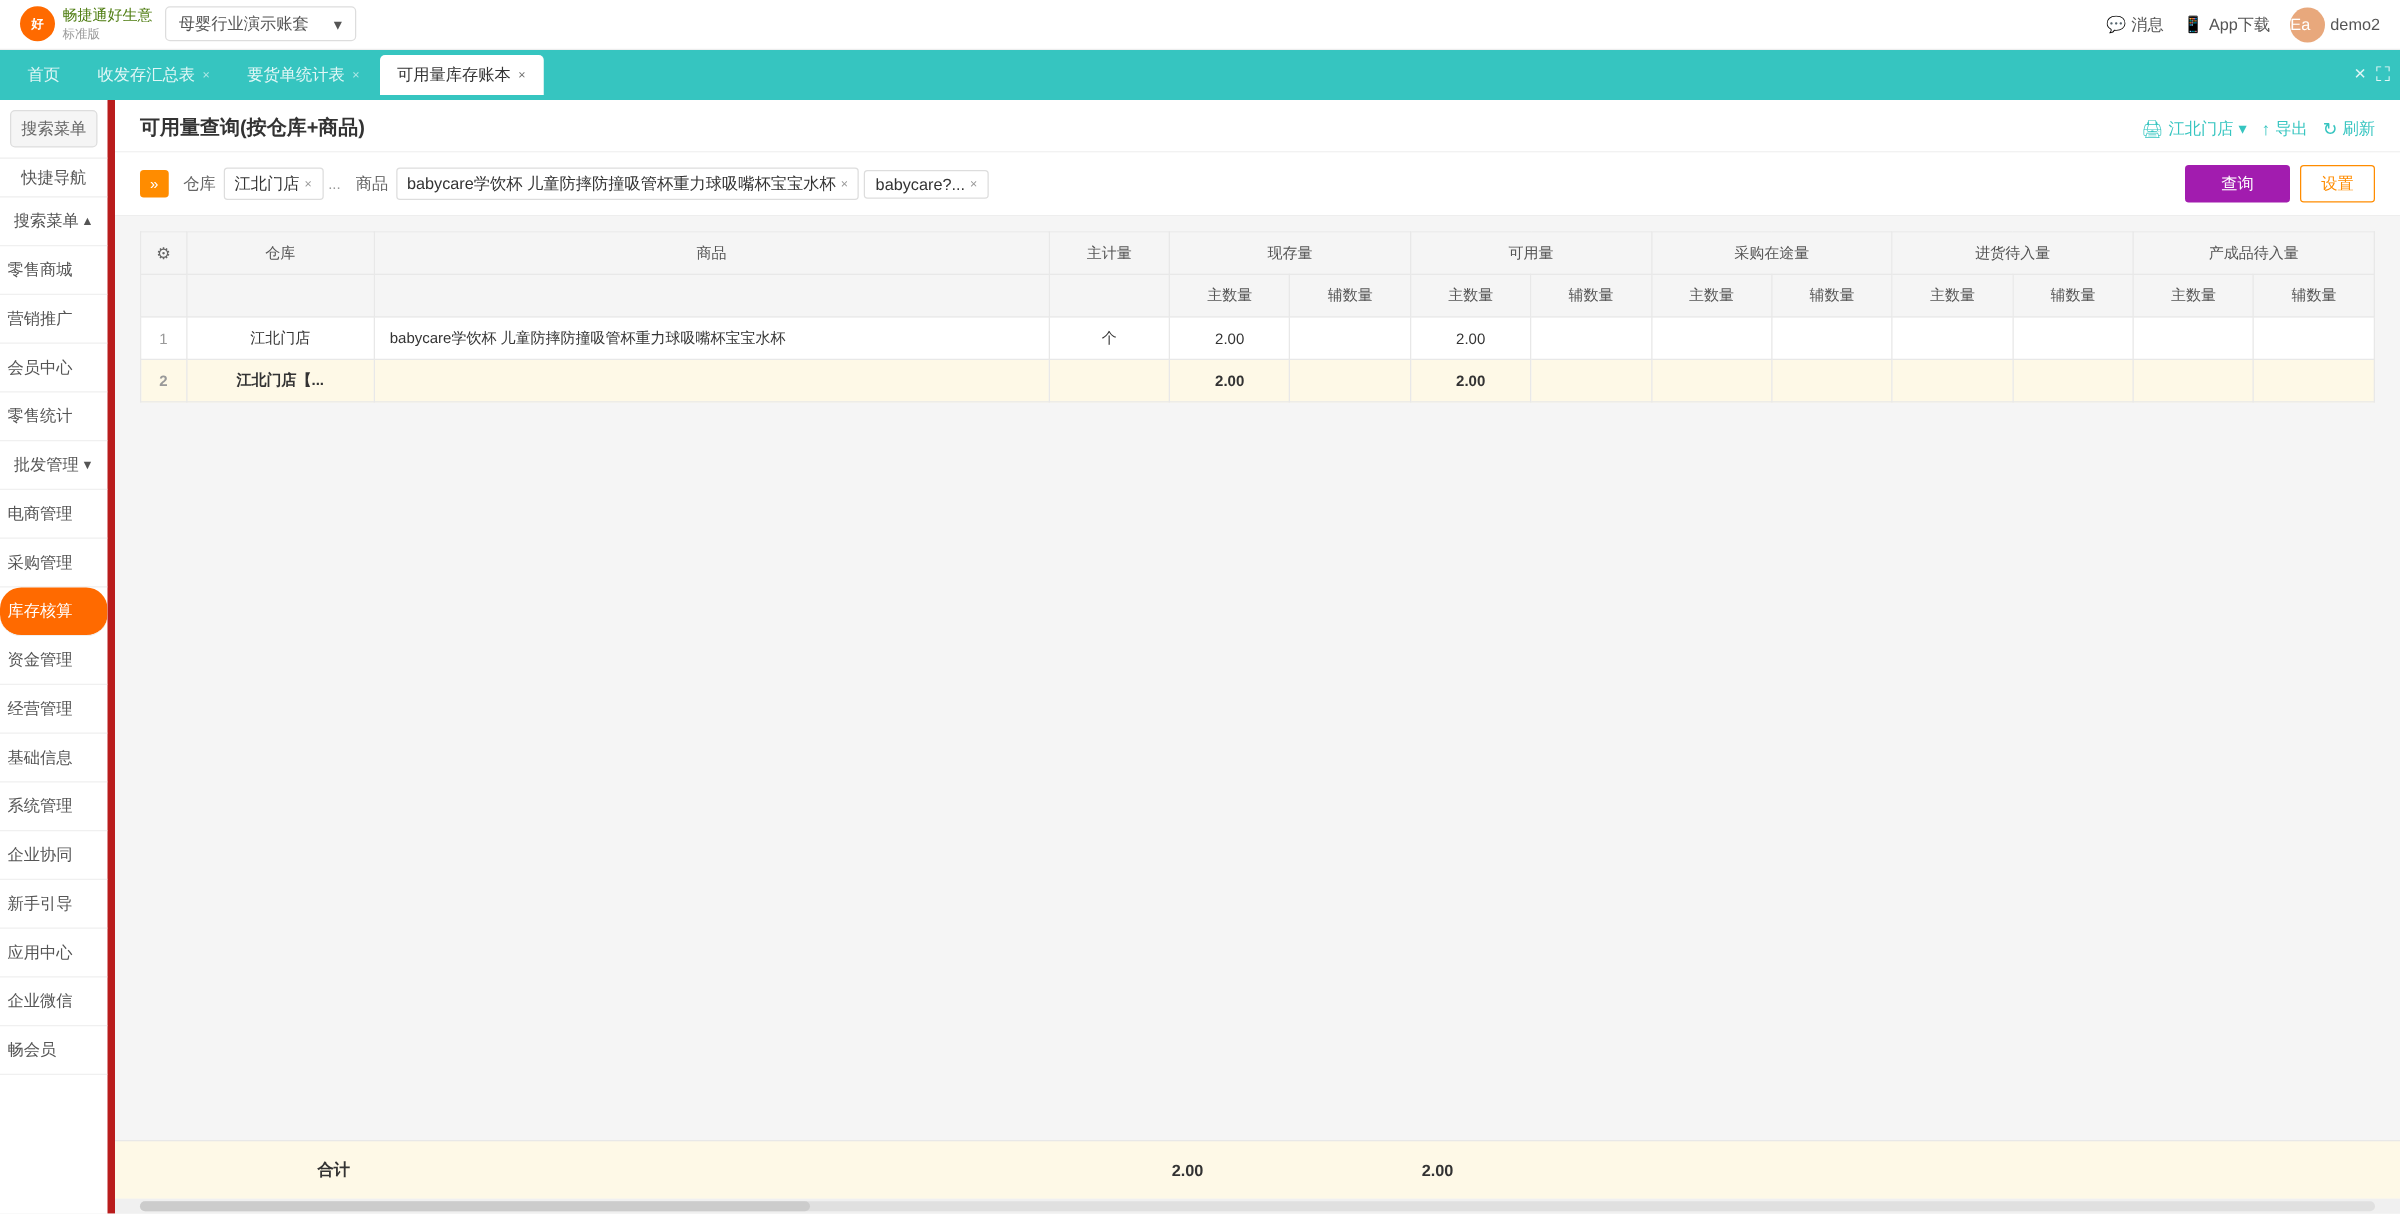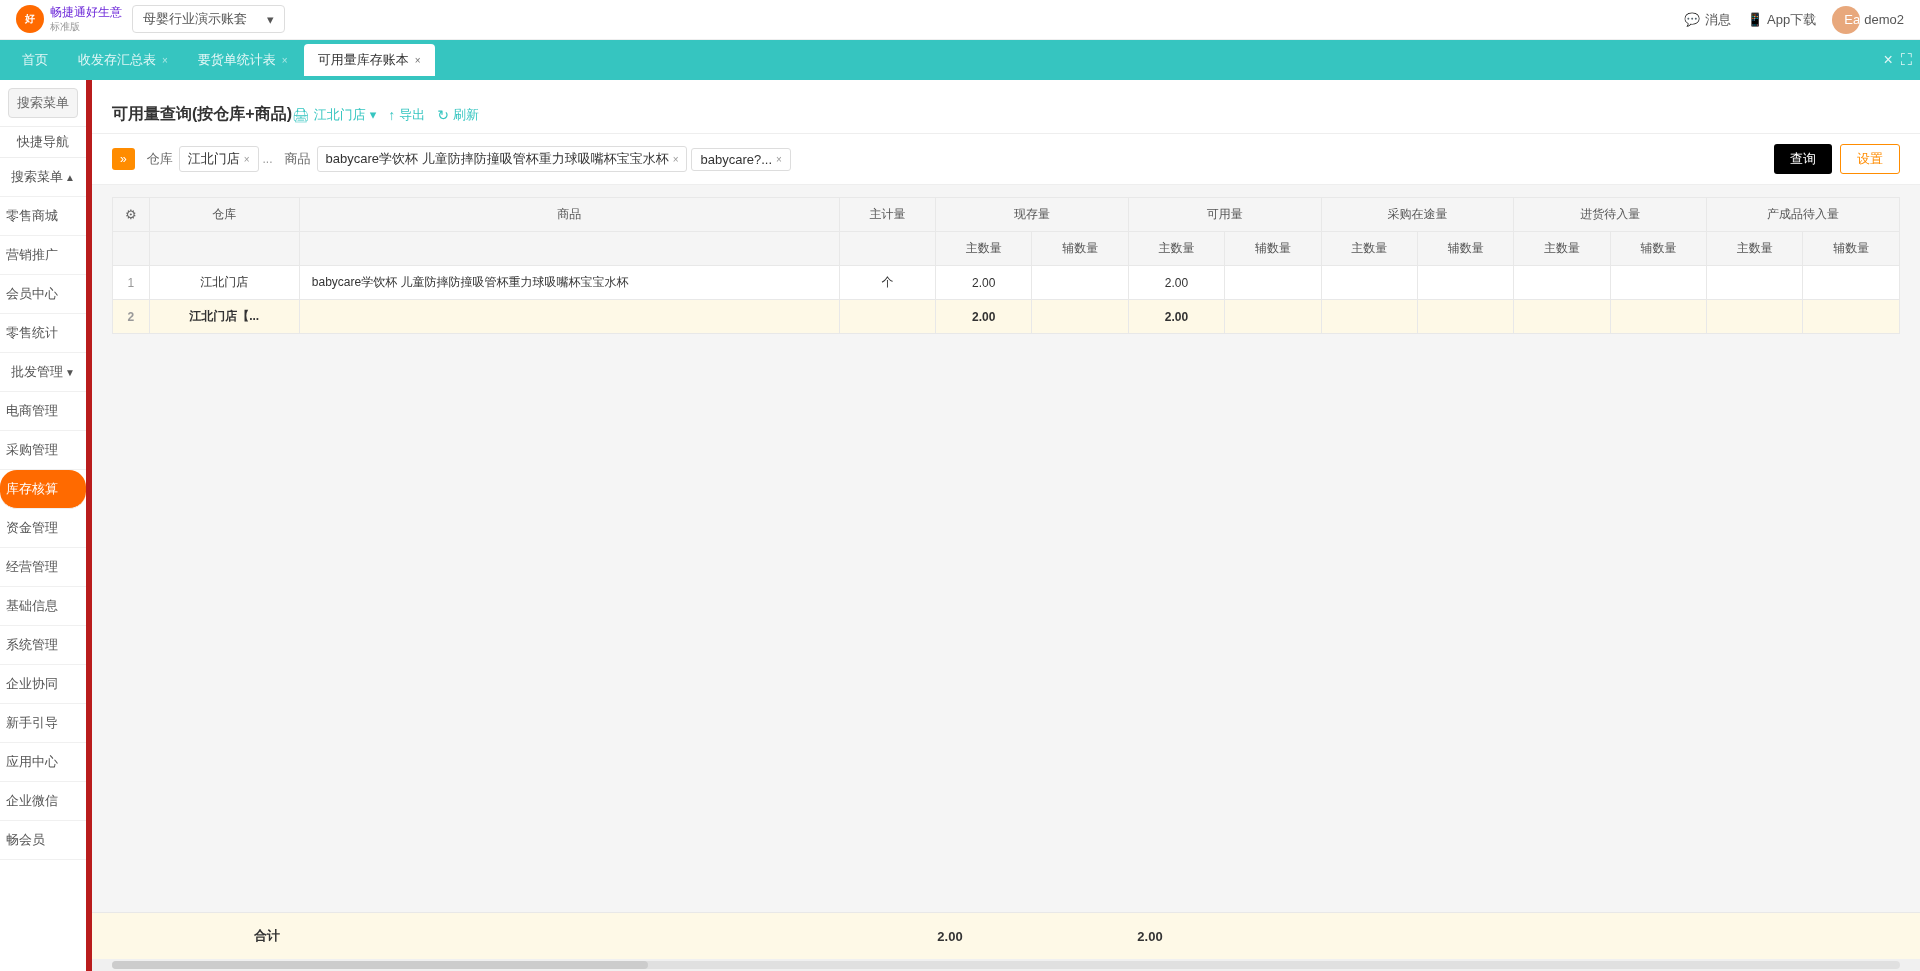--- a/index.html
+++ b/index.html
@@ -12,26 +12,26 @@
       display: flex;
       align-items: center;
       justify-content: space-between;
       padding: 0 16px;
       border-bottom: 1px solid #eee;
       flex-shrink: 0;
     }
     .top-bar-left { display: flex; align-items: center; gap: 10px; }
     .logo-area { display: flex; align-items: center; gap: 6px; }
     .logo-icon { width: 28px; height: 28px; background: #ff6a00; border-radius: 50%; display: flex; align-items: center; justify-content: center; color: #fff; font-size: 10px; font-weight: bold; }
-    .logo-text { font-size: 12px; color: #6d28d9; line-height: 1.2; }
+    .logo-text { font-size: 12px; color: #4d7c0f; line-height: 1.2; }
     .logo-sub { font-size: 10px; color: #999; }
     .industry-selector { display: flex; align-items: center; gap: 20px; padding: 4px 10px; border: 1px solid #ddd; border-radius: 4px; cursor: pointer; color: #555; font-size: 12px; }
     .top-bar-right { display: flex; align-items: center; gap: 16px; }
     .top-bar-btn { display: flex; align-items: center; gap: 4px; color: #555; font-size: 12px; cursor: pointer; }
-    .avatar { width: 28px; height: 28px; border-radius: 50%; background: #e8a87c; display: flex; align-items: center; justify-content: flex-end; color: #fff; font-size: 10px; overflow: hidden; }
+    .avatar { width: 28px; height: 28px; border-radius: 50%; background: #e8a87c; display: flex; align-items: center; justify-content: flex-start; color: #fff; font-size: 10px; overflow: hidden; }
 
     
     .nav-tabs {
       background: #36c5c0;
       height: 40px;
       display: flex;
       align-items: center;
       padding: 0 8px;
       gap: 2px;
       flex-shrink: 0;
@@ -84,24 +84,24 @@
     .sidebar-item.active { background: #ff6a00; color: #fff; border-radius: 17px; }
     .sidebar-item.has-sub { display: flex; flex-direction: row; justify-content: center; align-items: center; gap: 2px; }
     .sidebar-sub-arrow { font-size: 10px; }
 
     
     .content-area { flex: 1; display: flex; flex-direction: column; overflow: hidden; background: #f5f5f5; }
 
     
     .page-header {
       background: #fff;
-      padding: 24px 20px 8px;
+      padding: 12px 20px 8px;
       display: flex;
       align-items: center;
-      justify-content: flex-start;
+      justify-content: space-between;
       border-bottom: 1px solid #eee;
       flex-shrink: 0;
     }
     .page-title { font-size: 16px; font-weight: bold; color: #333; }
     .page-actions { display: flex; align-items: center; gap: 12px; }
     .page-action-btn { display: flex; align-items: center; gap: 4px; color: #36c5c0; cursor: pointer; font-size: 13px; }
     .page-action-btn .icon { font-size: 14px; }
 
     
     .filter-bar {
@@ -114,21 +114,21 @@
       border-bottom: 1px solid #eee;
     }
     .filter-expand-btn { background: #ff8c00; color: #fff; border: none; padding: 4px 8px; border-radius: 3px; cursor: pointer; font-size: 12px; }
     .filter-group { display: flex; align-items: center; gap: 6px; }
     .filter-label { color: #666; font-size: 13px; white-space: nowrap; }
     .filter-tags { display: flex; align-items: center; gap: 4px; flex-wrap: wrap; }
     .filter-tag { background: #fff; border: 1px solid #ddd; padding: 3px 8px; border-radius: 3px; display: flex; align-items: center; gap: 4px; font-size: 12px; color: #333; }
     .filter-tag .remove { color: #999; cursor: pointer; font-size: 10px; }
     .filter-more { color: #999; cursor: pointer; font-size: 12px; }
     .filter-actions { margin-left: auto; display: flex; gap: 8px; }
-    .btn-query { background: #000000; color: #fff; border: none; padding: 5px 16px; border-radius: 3px; cursor: pointer; font-size: 13px; }
+    .btn-query { background: #a21caf; color: #fff; border: none; padding: 5px 29px; border-radius: 3px; cursor: pointer; font-size: 13px; }
     .btn-settings { background: #fff; color: #ff8c00; border: 1px solid #ff8c00; padding: 5px 16px; border-radius: 3px; cursor: pointer; font-size: 13px; }
 
     
     .table-area { flex: 1; overflow: auto; padding: 12px 20px; }
     .data-table { width: 100%; border-collapse: collapse; background: #fff; }
     .data-table th, .data-table td { border: 1px solid #e8e8e8; padding: 8px 12px; text-align: center; font-size: 12px; white-space: nowrap; }
     .data-table th { background: #f5f5f5; color: #555; font-weight: normal; }
     .data-table td { color: #333; }
     .data-table .row-index { color: #999; }
     .data-table .sub-total { background: #fef9e7; font-weight: bold; }

